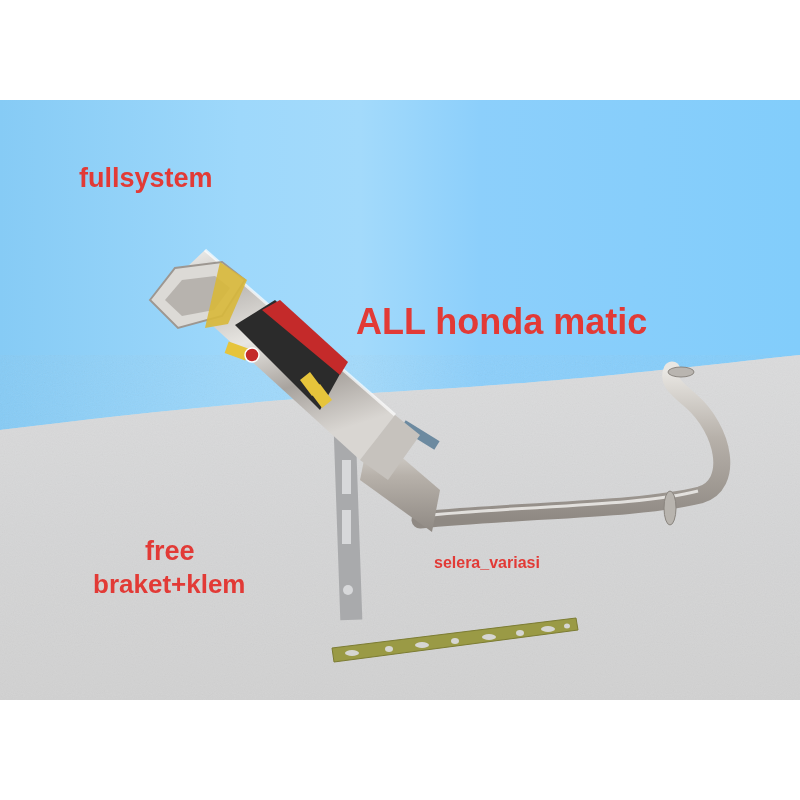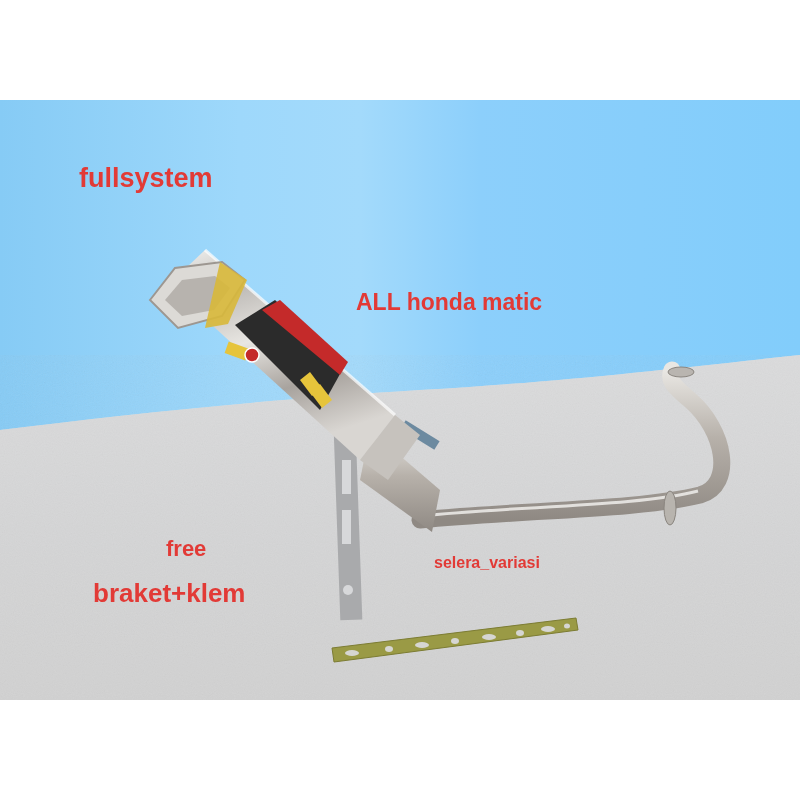--- a/index.html
+++ b/index.html
@@ -14,23 +14,23 @@
     .wall {
       position: absolute; left: 0; top: 0; width: 800px; height: 600px;
       background: linear-gradient(90deg, #86cbf5 0%, #9ed8fb 30%, #a3dafb 45%, #8ccffb 60%, #82cdfb 100%);
     }
     .foam-svg { position: absolute; left: 0; top: 0; }
     .overlay-text {
       position: absolute; color: #e23a36; font-weight: bold; white-space: nowrap;
       letter-spacing: 0px; line-height: 1;
     }
     .t-fullsystem { left: 79px; top: 65px; font-size: 27px; }
-    .t-allhonda { left: 356px; top: 191px; font-size: 23px; }
-    .t-free { left: 166px; top: 438px; font-size: 22px; }
-    .t-braket { left: 93px; top: 471px; font-size: 26px; margin-top: 9px; }
+    .t-allhonda { left: 356px; top: 204px; font-size: 36px; }
+    .t-free { left: 145px; top: 438px; font-size: 27px; }
+    .t-braket { left: 93px; top: 471px; font-size: 26px; }
     .t-selera { left: 434px; top: 455px; font-size: 16px; }
     .product-svg { position: absolute; left: 0; top: 0; }
   </style>
 </head>
 <body>
 
 <div class="photo">
   <div class="wall"></div>
 
   <svg class="foam-svg" width="800" height="600" viewBox="0 0 800 600">

